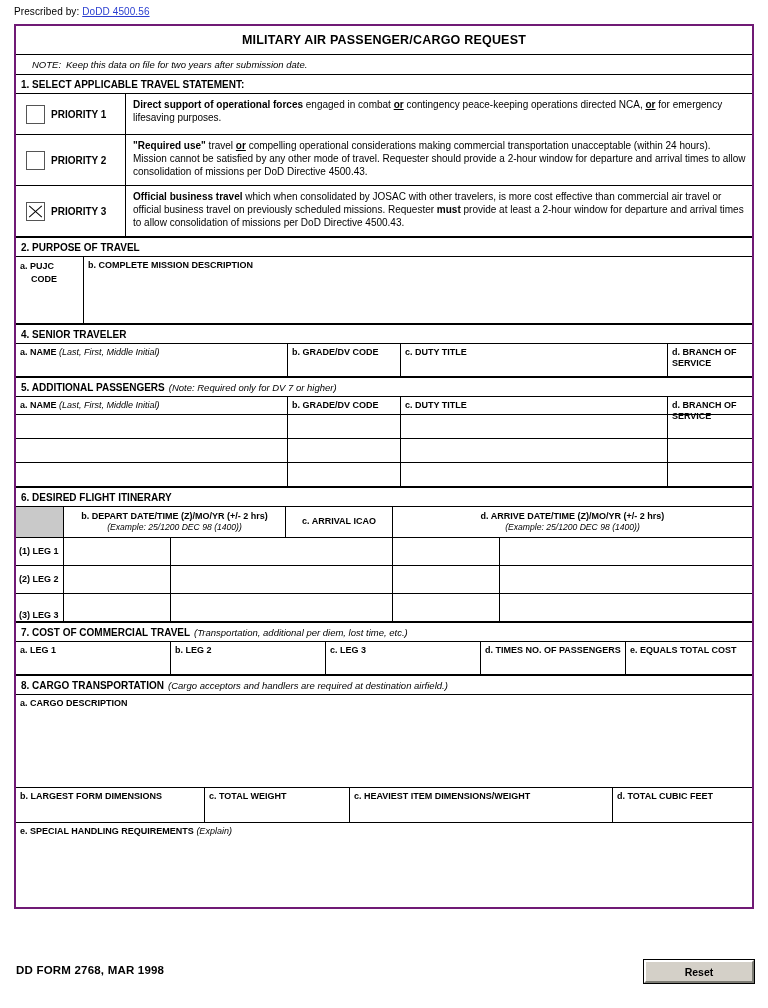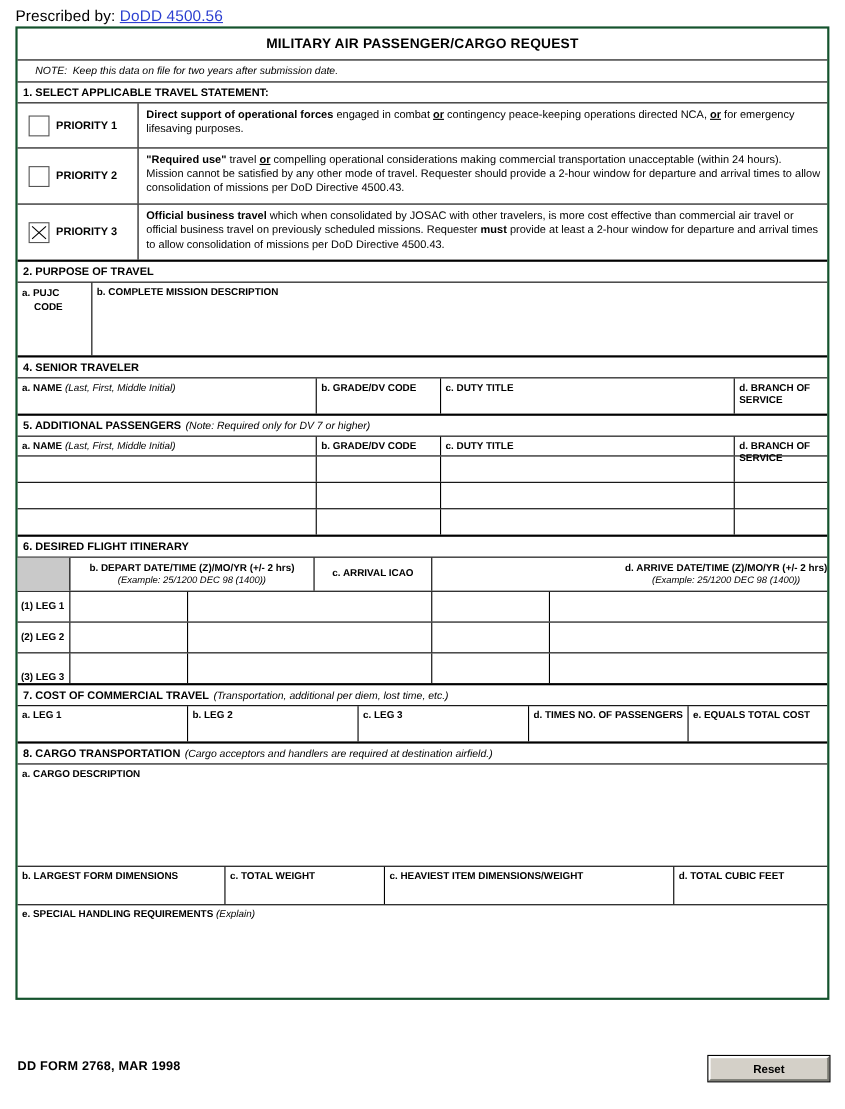--- a/index.html
+++ b/index.html
@@ -10,32 +10,32 @@
     width: 768px; height: 1008px;
     font-family: "Liberation Sans", sans-serif;
     color: #000000;
     -webkit-font-smoothing: none;
   }
   .page { position: relative; width: 768px; height: 1008px; box-sizing: border-box; }
 
   
   .prescribed {
     position: absolute; left: 14px; top: 6px;
-    font-size: 14px; letter-spacing: .1px;
+    font-size: 10px; letter-spacing: .1px;
   }
   .prescribed .lbl { color: #000; }
   .prescribed .lnk {
     color: #2b3fd0; text-decoration: underline; cursor: pointer;
   }
 
   
   .form {
     position: absolute; left: 14px; top: 24px;
     width: 740px;
-    border: 2px solid #14532d;
+    border: 2px solid #701a75;
     box-sizing: border-box;
     background: #fff;
   }
   .row { display: flex; }
   .cell { box-sizing: border-box; position: relative; }
   .bb { border-bottom: 1px solid #000; }
   .br { border-right: 1px solid #000; }
   .bb2 { border-bottom: 2px solid #000; }
 
   
@@ -273,21 +273,21 @@
       <div class="cell br gray" style="width:48px;flex:0 0 48px"></div>
       <div class="cell br" style="width:222px;flex:0 0 222px;display:flex;align-items:center;justify-content:center">
         <div class="flabel fcenter" style="padding:0">
           <span>b. DEPART DATE/TIME (Z)/MO/YR (+/- 2 hrs)</span>
           <span class="ex">(Example:  25/1200 DEC 98 (1400))</span>
         </div>
       </div>
       <div class="cell br" style="width:107px;flex:0 0 107px;display:flex;align-items:center;justify-content:center">
         <div class="flabel fcenter" style="padding:0">c. ARRIVAL ICAO</div>
       </div>
-      <div class="cell" style="flex:1 1 auto;display:flex;align-items:center;justify-content:flex-end">
+      <div class="cell" style="flex:1 1 auto;display:flex;align-items:center;justify-content:center">
         <div class="flabel fcenter" style="padding:0">
           <span>d. ARRIVE DATE/TIME (Z)/MO/YR (+/- 2 hrs)</span>
           <span class="ex">(Example:  25/1200 DEC 98 (1400))</span>
         </div>
       </div>
     </div>
 
     <div class="row bb" style="height:27px">
       <div class="cell br" style="width:48px;flex:0 0 48px;display:flex;align-items:center">
         <div class="flabel" style="padding:0 0 0 3px">(1) LEG 1</div>

